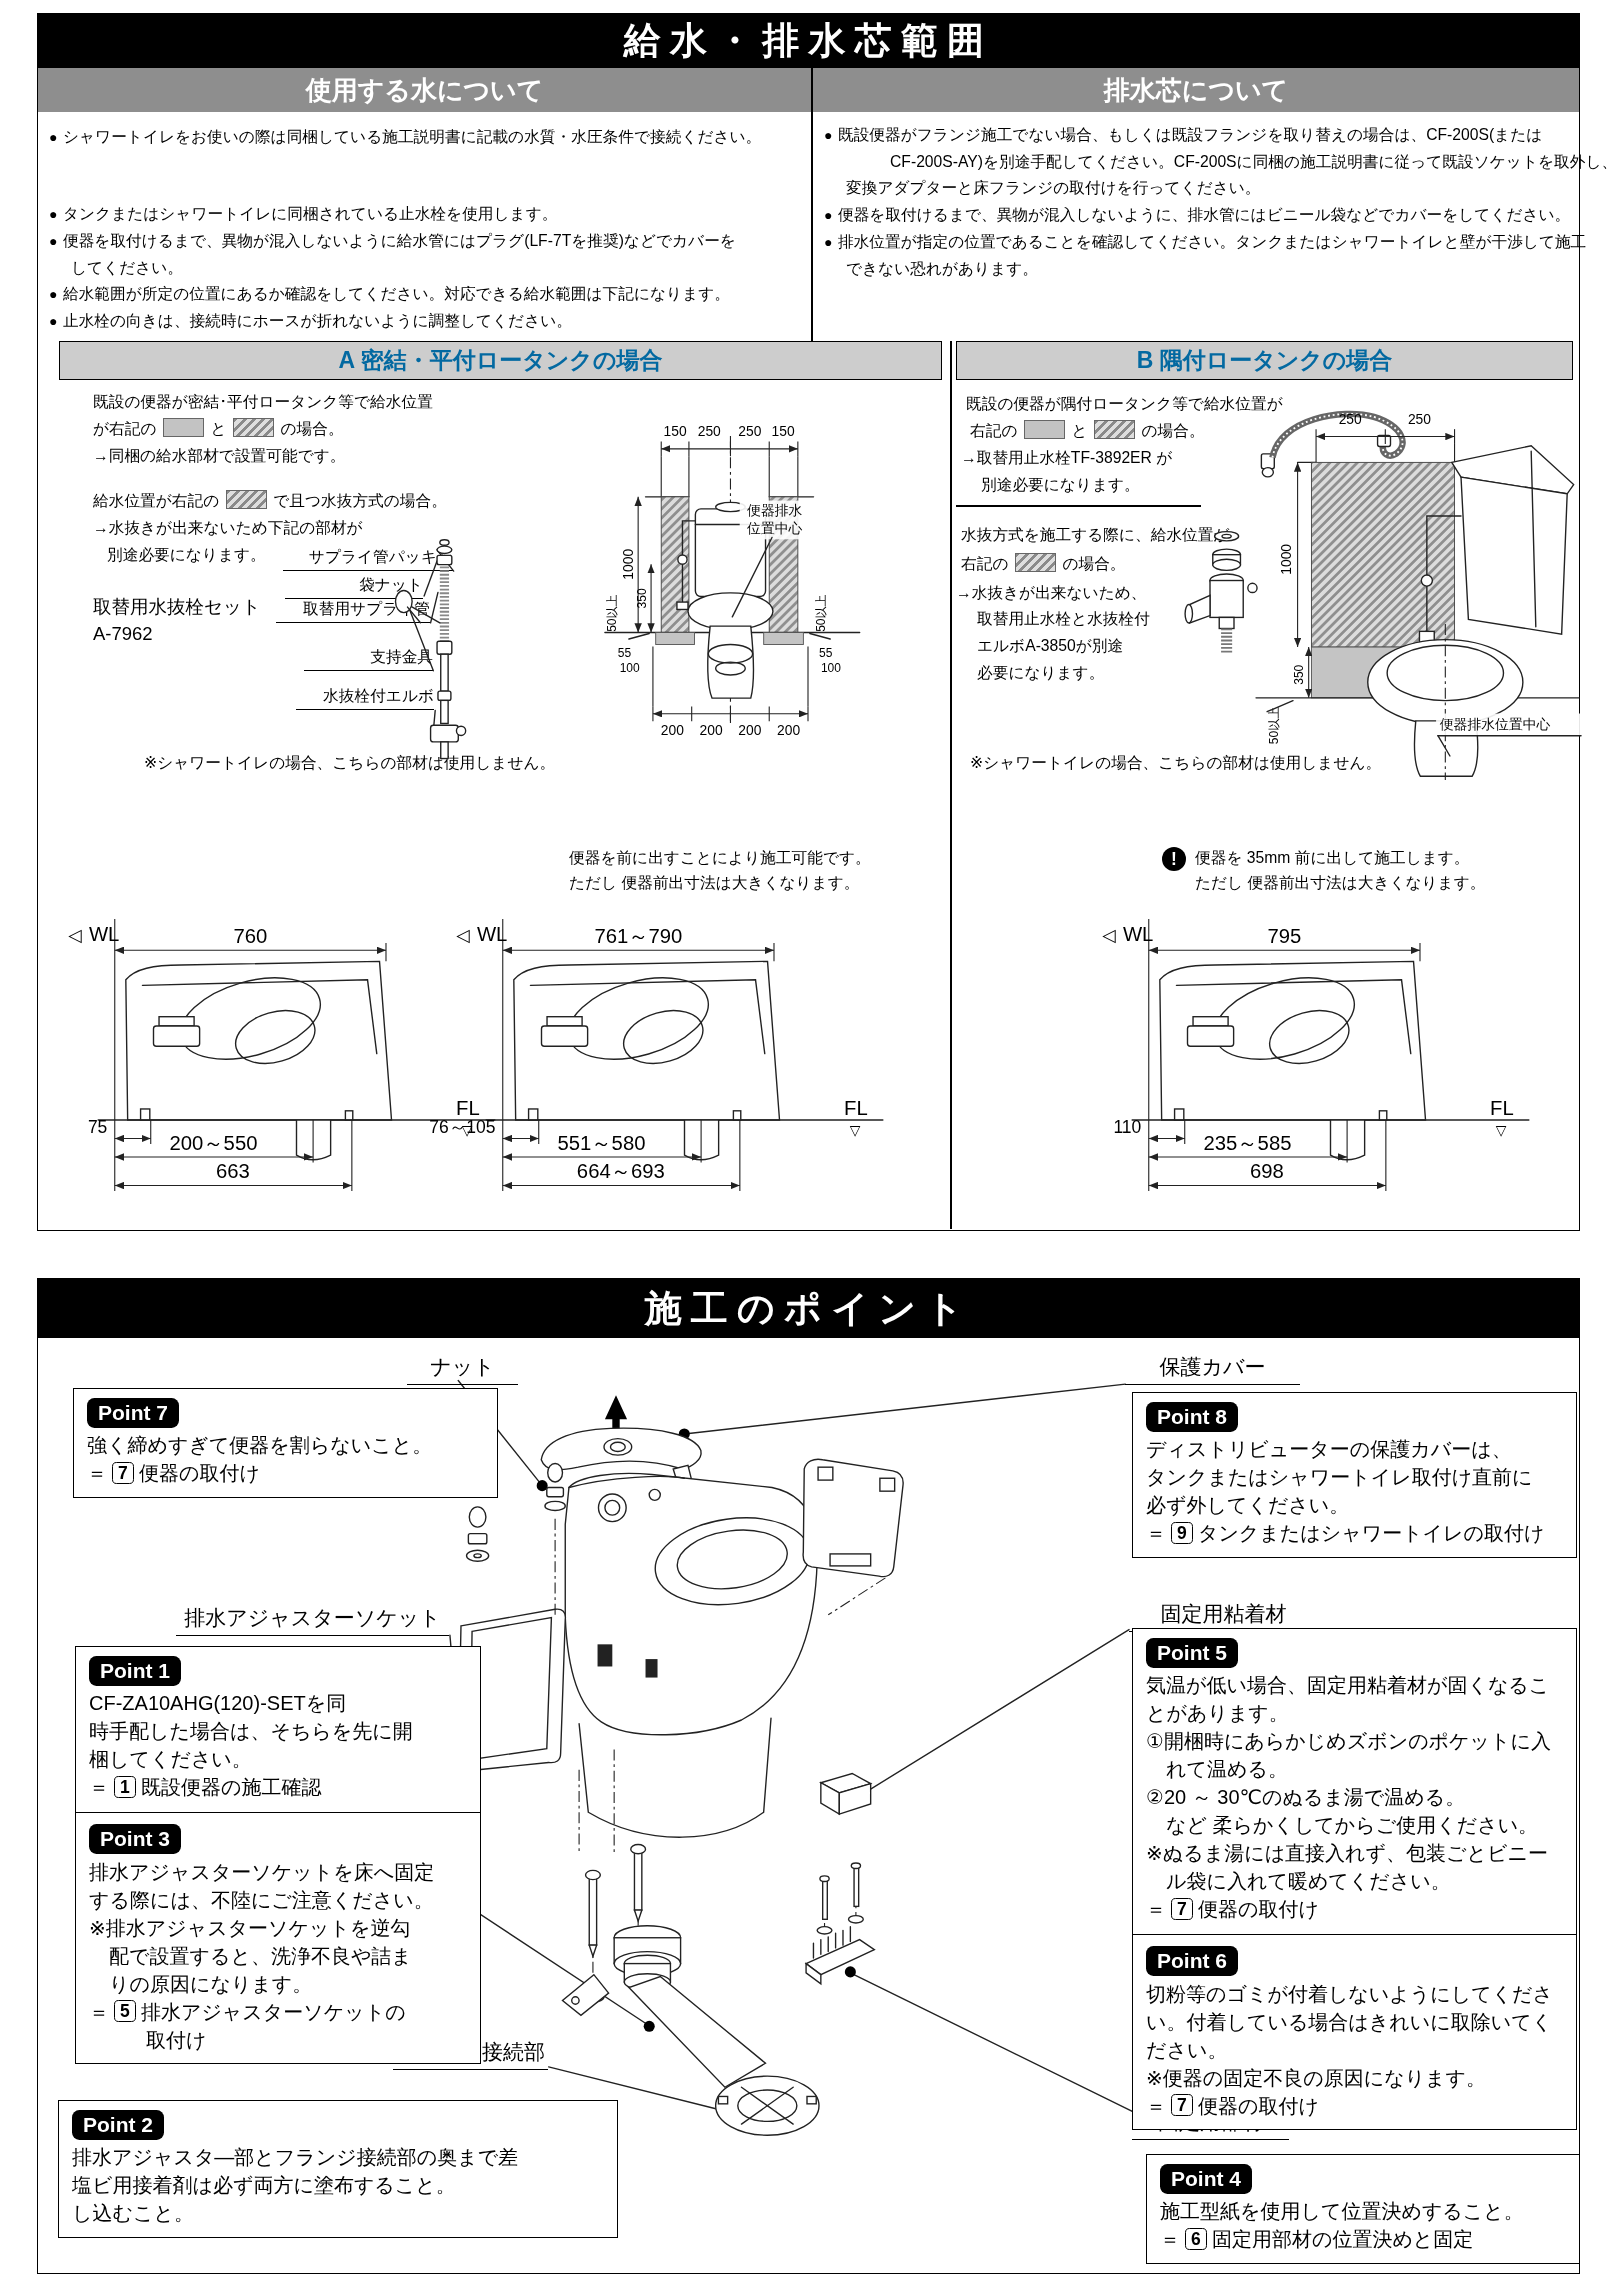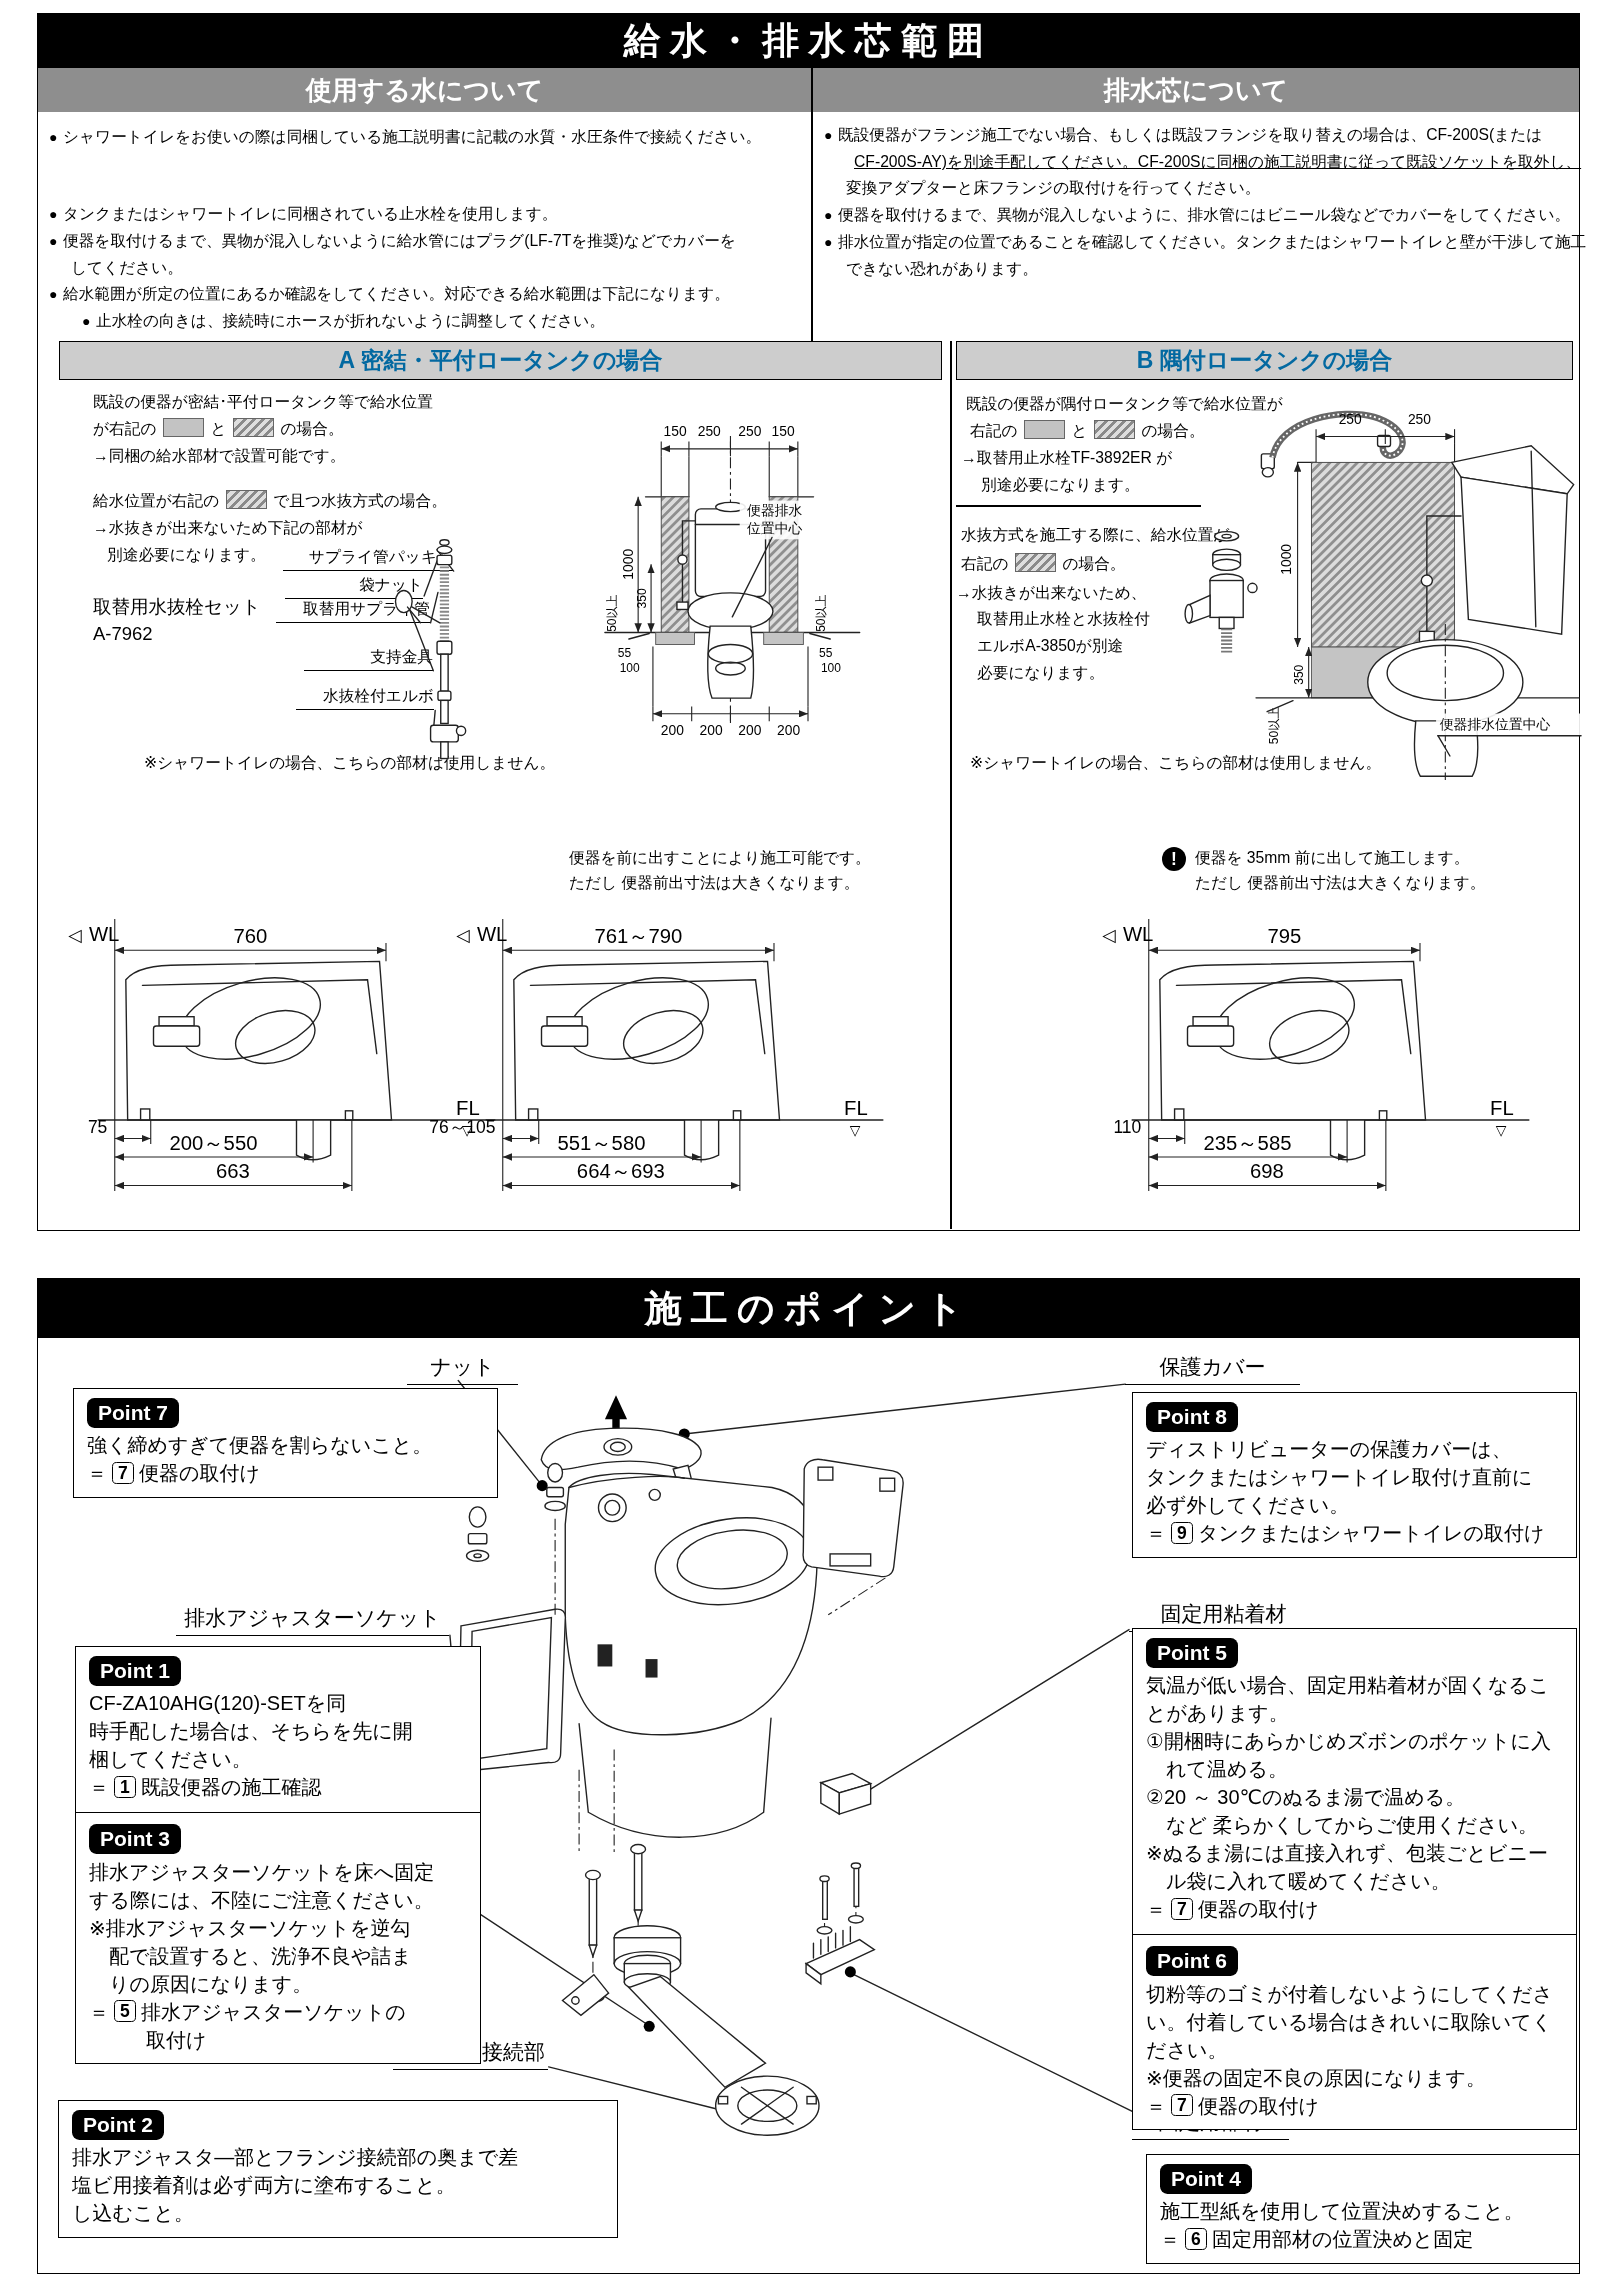--- a/index.html
+++ b/index.html
@@ -72,25 +72,25 @@
 
   <div class="sec" style="left:37px;top:13px;width:1541px;height:1216px;">
     <div class="blackbar" style="height:54px;line-height:54px;">給水・排水芯範囲</div>
 
     <div class="graybar" style="left:0;top:54px;width:773px;height:44px;line-height:44px;">使用する水について</div>
     <div class="brow" style="left:11px;top:113px;"><span class="bdot">●</span><span>シャワートイレをお使いの際は同梱している施工説明書に記載の水質・水圧条件で接続ください。</span></div>
     <div class="brow" style="left:11px;top:190px;"><span class="bdot">●</span><span>タンクまたはシャワートイレに同梱されている止水栓を使用します。</span></div>
     <div class="brow" style="left:11px;top:217px;"><span class="bdot">●</span><span>便器を取付けるまで、異物が混入しないように給水管にはプラグ(LF-7Tを推奨)などでカバーを</span></div>
     <div class="brow" style="left:33px;top:244px;">してください。</div>
     <div class="brow" style="left:11px;top:270px;"><span class="bdot">●</span><span>給水範囲が所定の位置にあるか確認をしてください。対応できる給水範囲は下記になります。</span></div>
-    <div class="brow" style="left:11px;top:297px;margin-left:33px;"><span class="bdot">●</span><span>止水栓の向きは、接続時にホースが折れないように調整してください。</span></div>
+    <div class="brow" style="left:11px;top:297px;"><span class="bdot">●</span><span>止水栓の向きは、接続時にホースが折れないように調整してください。</span></div>
 
     <div class="graybar" style="left:775px;top:54px;width:766px;height:44px;line-height:44px;">排水芯について</div>
     <div class="brow" style="left:786px;top:111px;"><span class="bdot">●</span><span>既設便器がフランジ施工でない場合、もしくは既設フランジを取り替えの場合は、CF-200S(または</span></div>
-    <div class="brow" style="left:816px;top:138px;text-decoration:underline;">CF-200S-AY)を別途手配してください。CF-200Sに同梱の施工説明書に従って既設ソケットを取外し、</div>
+    <div class="brow" style="left:852px;top:138px;">CF-200S-AY)を別途手配してください。CF-200Sに同梱の施工説明書に従って既設ソケットを取外し、</div>
     <div class="brow" style="left:808px;top:164px;">変換アダプターと床フランジの取付けを行ってください。</div>
     <div class="brow" style="left:786px;top:191px;"><span class="bdot">●</span><span>便器を取付けるまで、異物が混入しないように、排水管にはビニール袋などでカバーをしてください。</span></div>
     <div class="brow" style="left:786px;top:218px;"><span class="bdot">●</span><span>排水位置が指定の位置であることを確認してください。タンクまたはシャワートイレと壁が干渉して施工</span></div>
     <div class="brow" style="left:808px;top:245px;">できない恐れがあります。</div>
 
     <div class="vline" style="left:773px;top:54px;height:273px;"></div>
 
     <div class="subhdr" style="left:21px;top:327px;width:881px;height:37px;">A 密結・平付ロータンクの場合</div>
     <div class="subhdr" style="left:918px;top:327px;width:615px;height:37px;">B 隅付ロータンクの場合</div>
     <div class="vline" style="left:912px;top:327px;height:888px;"></div>

